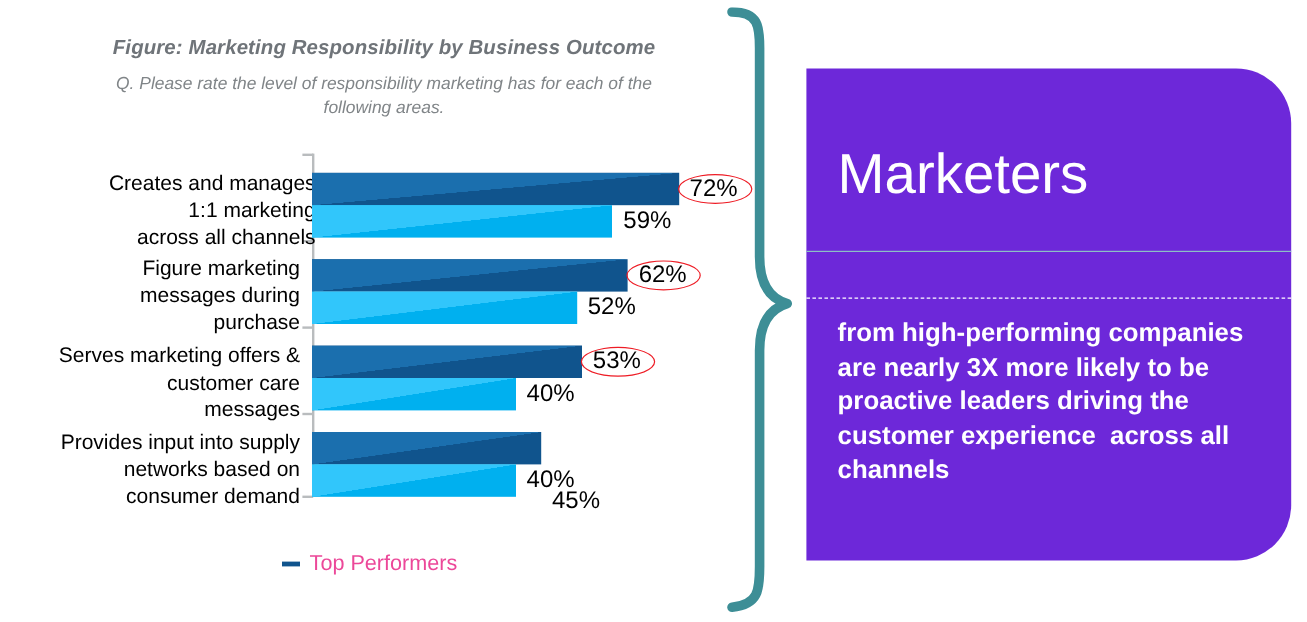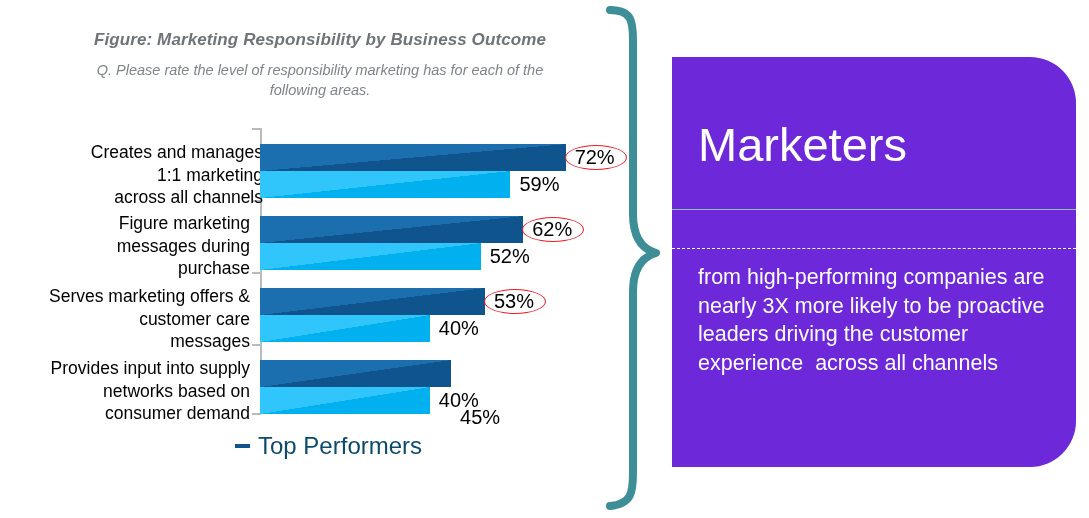--- a/index.html
+++ b/index.html
@@ -61,22 +61,22 @@
     border:1.4px solid #ee1c25;border-radius:50%;
     box-sizing:border-box;pointer-events:none;
   }
 
   .cat-label{
     position:absolute;text-align:right;width:250px;left:0;
     font-size:17.5px;color:#000;line-height:22.5px;
   }
 
   
-  #legend{position:absolute;left:235px;top:432px;width:380px;
-          font-size:24px;color:#0c4a6e;display:flex;align-items:center;}
+  #legend{position:absolute;left:235px;top:459px;width:380px;
+          font-size:18px;color:#ec4899;display:flex;align-items:center;}
   .legend-item{display:flex;align-items:center;margin-right:22px;}
   .legend-dash{display:inline-block;width:15px;height:4px;margin-right:8px;}
   .legend-dash.top{background:#10548d;}
   .legend-dash.rest{background:#5b87b8;}
 
   
   #footnote{position:absolute;left:30px;top:479px;display:flex;align-items:center;}
   #footnote-ellipse{
     width:47px;height:13px;border:1.3px solid #ee1c25;border-radius:50%;
     box-sizing:border-box;margin-right:13px;flex:none;
@@ -98,21 +98,21 @@
   #panel-rule{
     position:absolute;left:0;top:152px;width:404px;height:1px;
     background:#8cc0c5;
   }
   #panel-dashed{
     position:absolute;left:0;top:191px;width:404px;height:0;
     border-top:1.6px dashed #ffffff;
   }
   #panel-body{
     position:absolute;left:26px;top:206px;width:368px;
-    font-size:21.5px;color:#ffffff;font-weight:normal;line-height:28.5px;
+    font-size:21.5px;color:#ffffff;font-weight:bold;line-height:28.5px;
     white-space:pre-wrap;
   }
 </style>
 </head>
 <body>
 
 <div id="chart-block">
 
   <div id="fig-title">Figure: Marketing Responsibility by Business Outcome</div>
   <div id="fig-question">Q. Please rate the level of responsibility marketing has for each of the following areas.</div>

